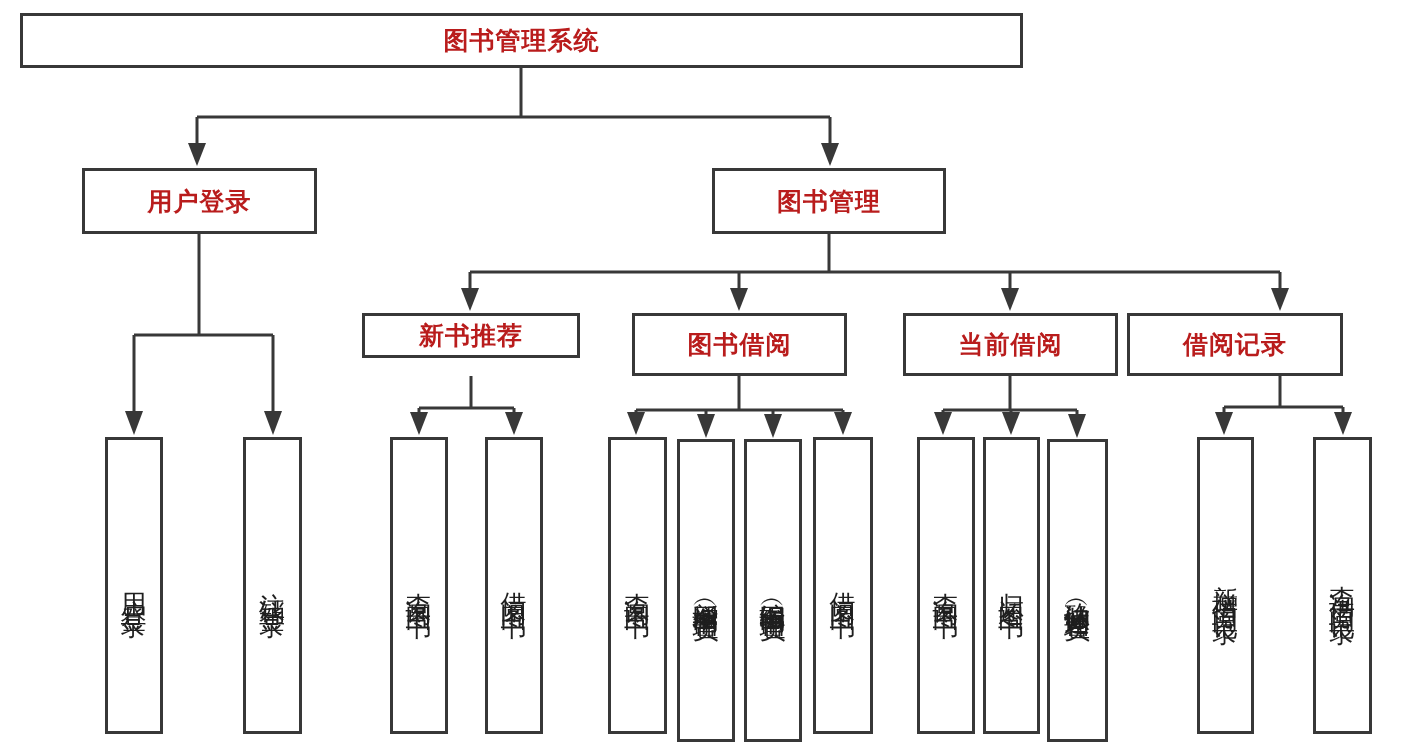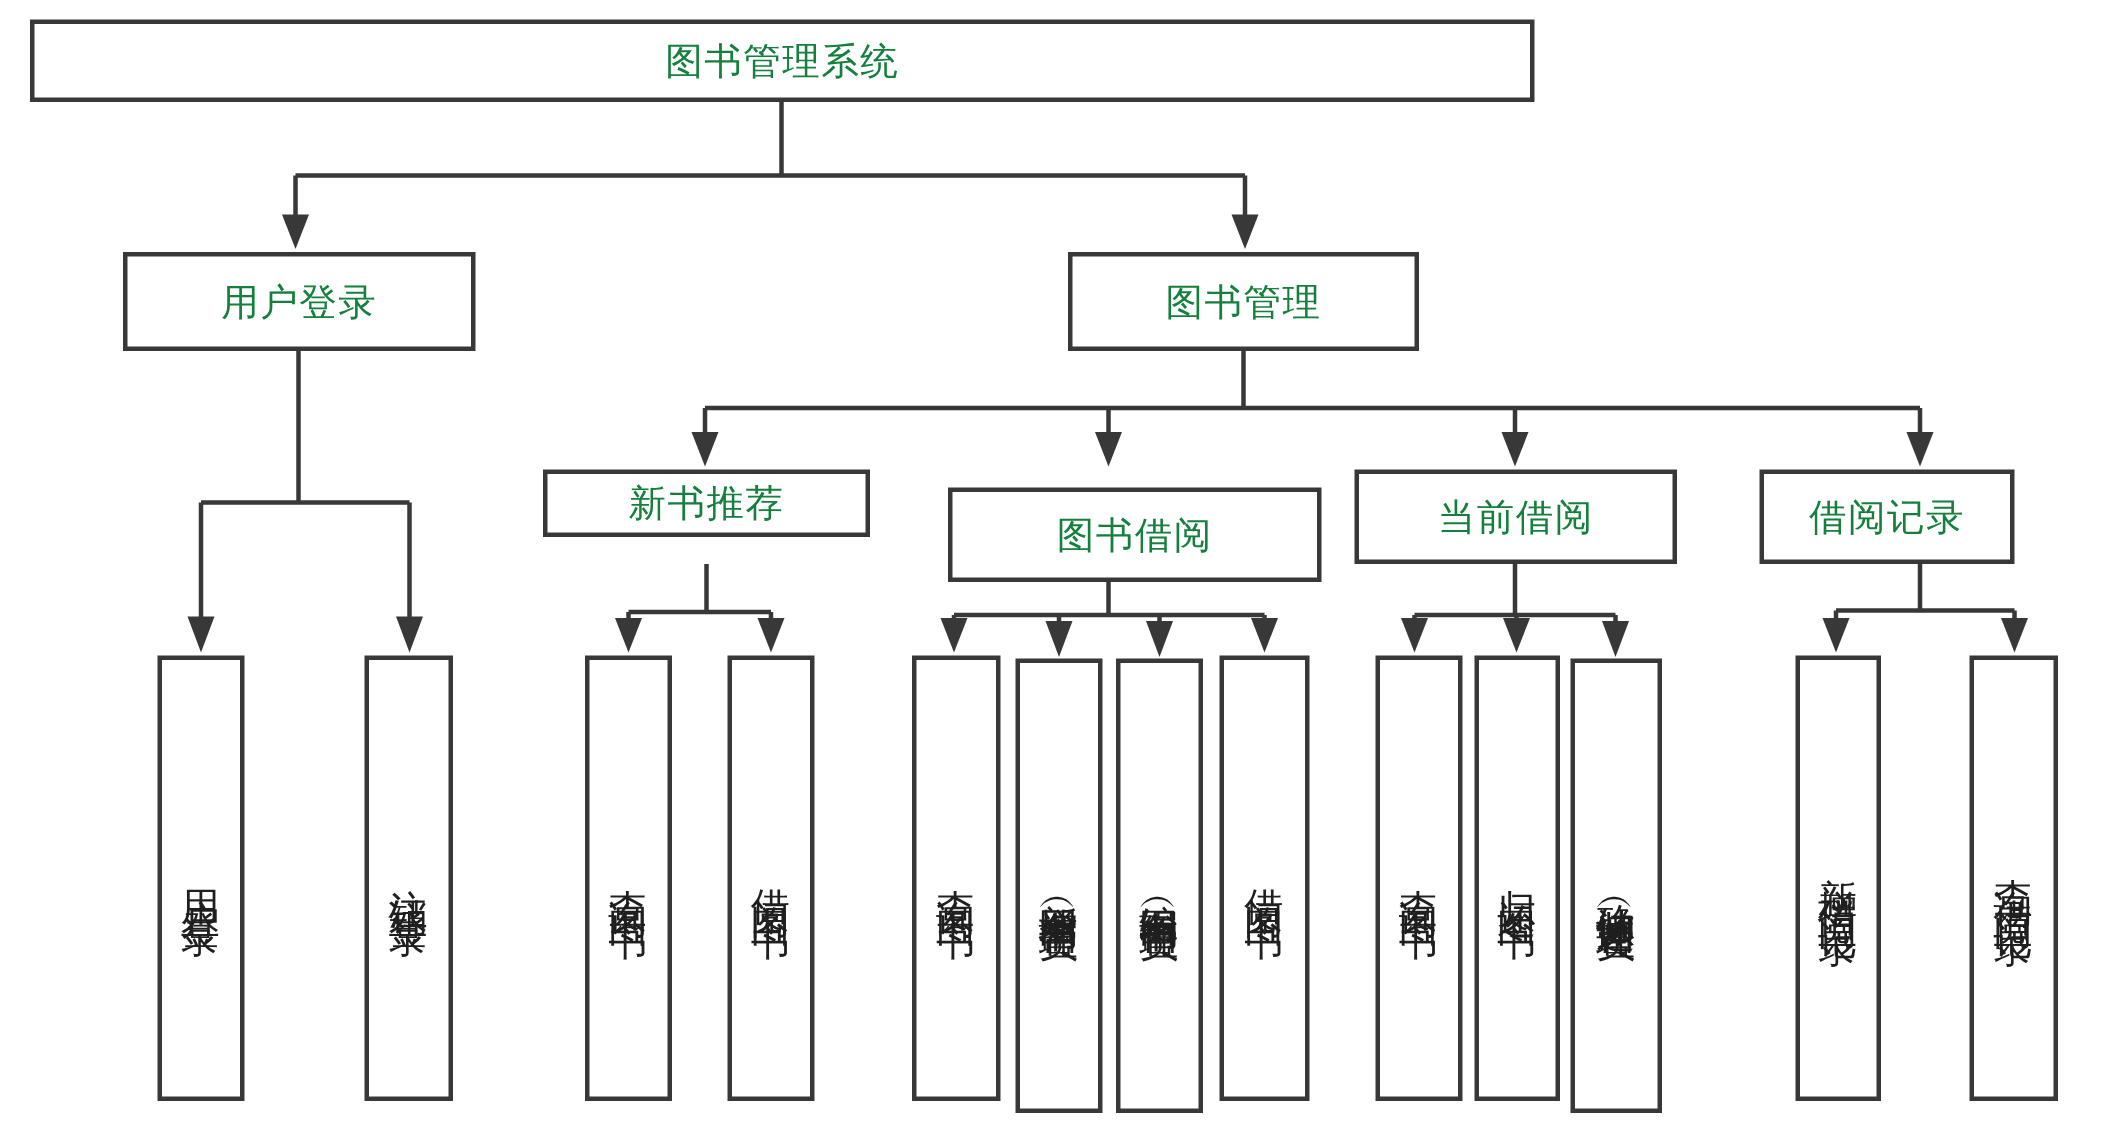--- a/index.html
+++ b/index.html
@@ -26,23 +26,24 @@
     box-sizing: border-box;
     background: #ffffff;
     border: 3px solid #383838;
     display: flex;
     align-items: center;
     justify-content: center;
     z-index: 2;
   }
   .hlabel {
     font-size: 25px;
-    color: #15803d;
+    color: #b91c1c;
     letter-spacing: 1px;
     white-space: nowrap;
+    font-weight: bold;
   }
   .vlabel {
     writing-mode: vertical-rl;
     text-orientation: mixed;
     font-size: 26px;
     line-height: 1;
     letter-spacing: 7px;
     color: #1f1f1f;
     white-space: nowrap;
   }
@@ -113,27 +114,27 @@
   <div class="node" style="left:82px;top:168px;width:235px;height:66px">
     <span class="hlabel">用户登录</span>
   </div>
   <div class="node" style="left:712px;top:168px;width:234px;height:66px">
     <span class="hlabel">图书管理</span>
   </div>
 
   <div class="node" style="left:362px;top:313px;width:218px;height:45px">
     <span class="hlabel">新书推荐</span>
   </div>
-  <div class="node" style="left:632px;top:325px;width:249px;height:63px">
+  <div class="node" style="left:632px;top:313px;width:215px;height:63px">
     <span class="hlabel">图书借阅</span>
   </div>
   <div class="node" style="left:903px;top:313px;width:215px;height:63px">
     <span class="hlabel">当前借阅</span>
   </div>
-  <div class="node" style="left:1173px;top:313px;width:170px;height:63px">
+  <div class="node" style="left:1127px;top:313px;width:216px;height:63px">
     <span class="hlabel">借阅记录</span>
   </div>
 
   <div class="node" style="left:105px;top:437px;width:58px;height:297px">
     <span class="vlabel">用户登录</span>
   </div>
   <div class="node" style="left:243px;top:437px;width:59px;height:297px">
     <span class="vlabel">注销登录</span>
   </div>
 

